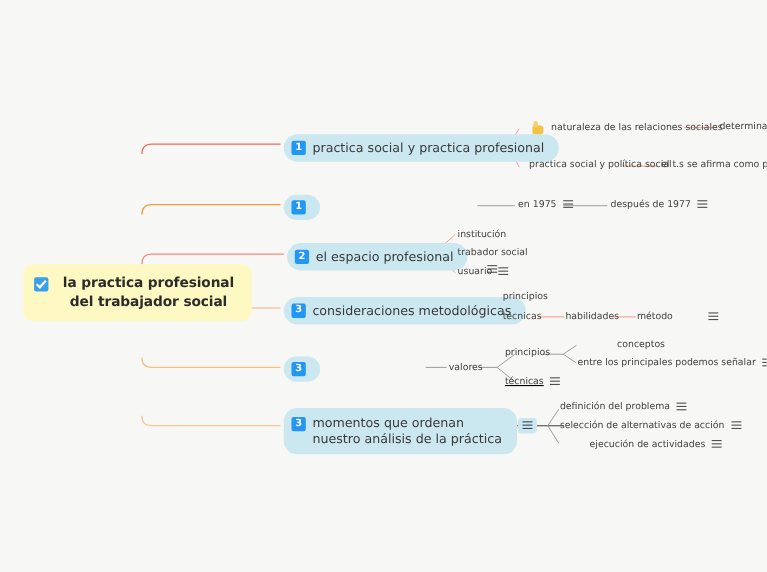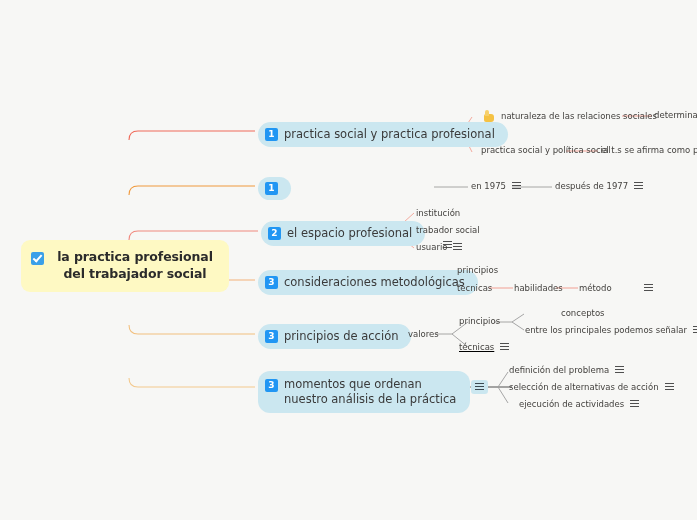--- a/index.html
+++ b/index.html
@@ -321,21 +321,20 @@
     <span class="leaf-text">método</span>
     <span class="note-icon">
         <i></i>
         <i></i>
         <i></i>
       </span>
   </div>
 
   <div class="branch" style="left:258px; top:324px;">
     <span class="badge">3</span>
-    <span class="branch-label">principios de acción</span>
   </div>
   <div class="leaf" style="left:408px; top:329px;">
     <span class="leaf-text">valores</span>
   </div>
   <div class="leaf" style="left:459px; top:316px;">
     <span class="leaf-text">principios</span>
   </div>
   <div class="leaf" style="left:525px; top:308px;margin-left:36px;">
     <span class="leaf-text">conceptos</span>
   </div>
@@ -376,21 +375,21 @@
       </span>
   </div>
   <div class="leaf" style="left:509px; top:382px;">
     <span class="leaf-text">selección de alternativas de acción</span>
     <span class="note-icon">
         <i></i>
         <i></i>
         <i></i>
       </span>
   </div>
-  <div class="leaf" style="left:519px; top:399px;">
+  <div class="leaf" style="left:536px; top:399px;">
     <span class="leaf-text">ejecución de actividades</span>
     <span class="note-icon">
         <i></i>
         <i></i>
         <i></i>
       </span>
   </div>
 
 </div>
 

